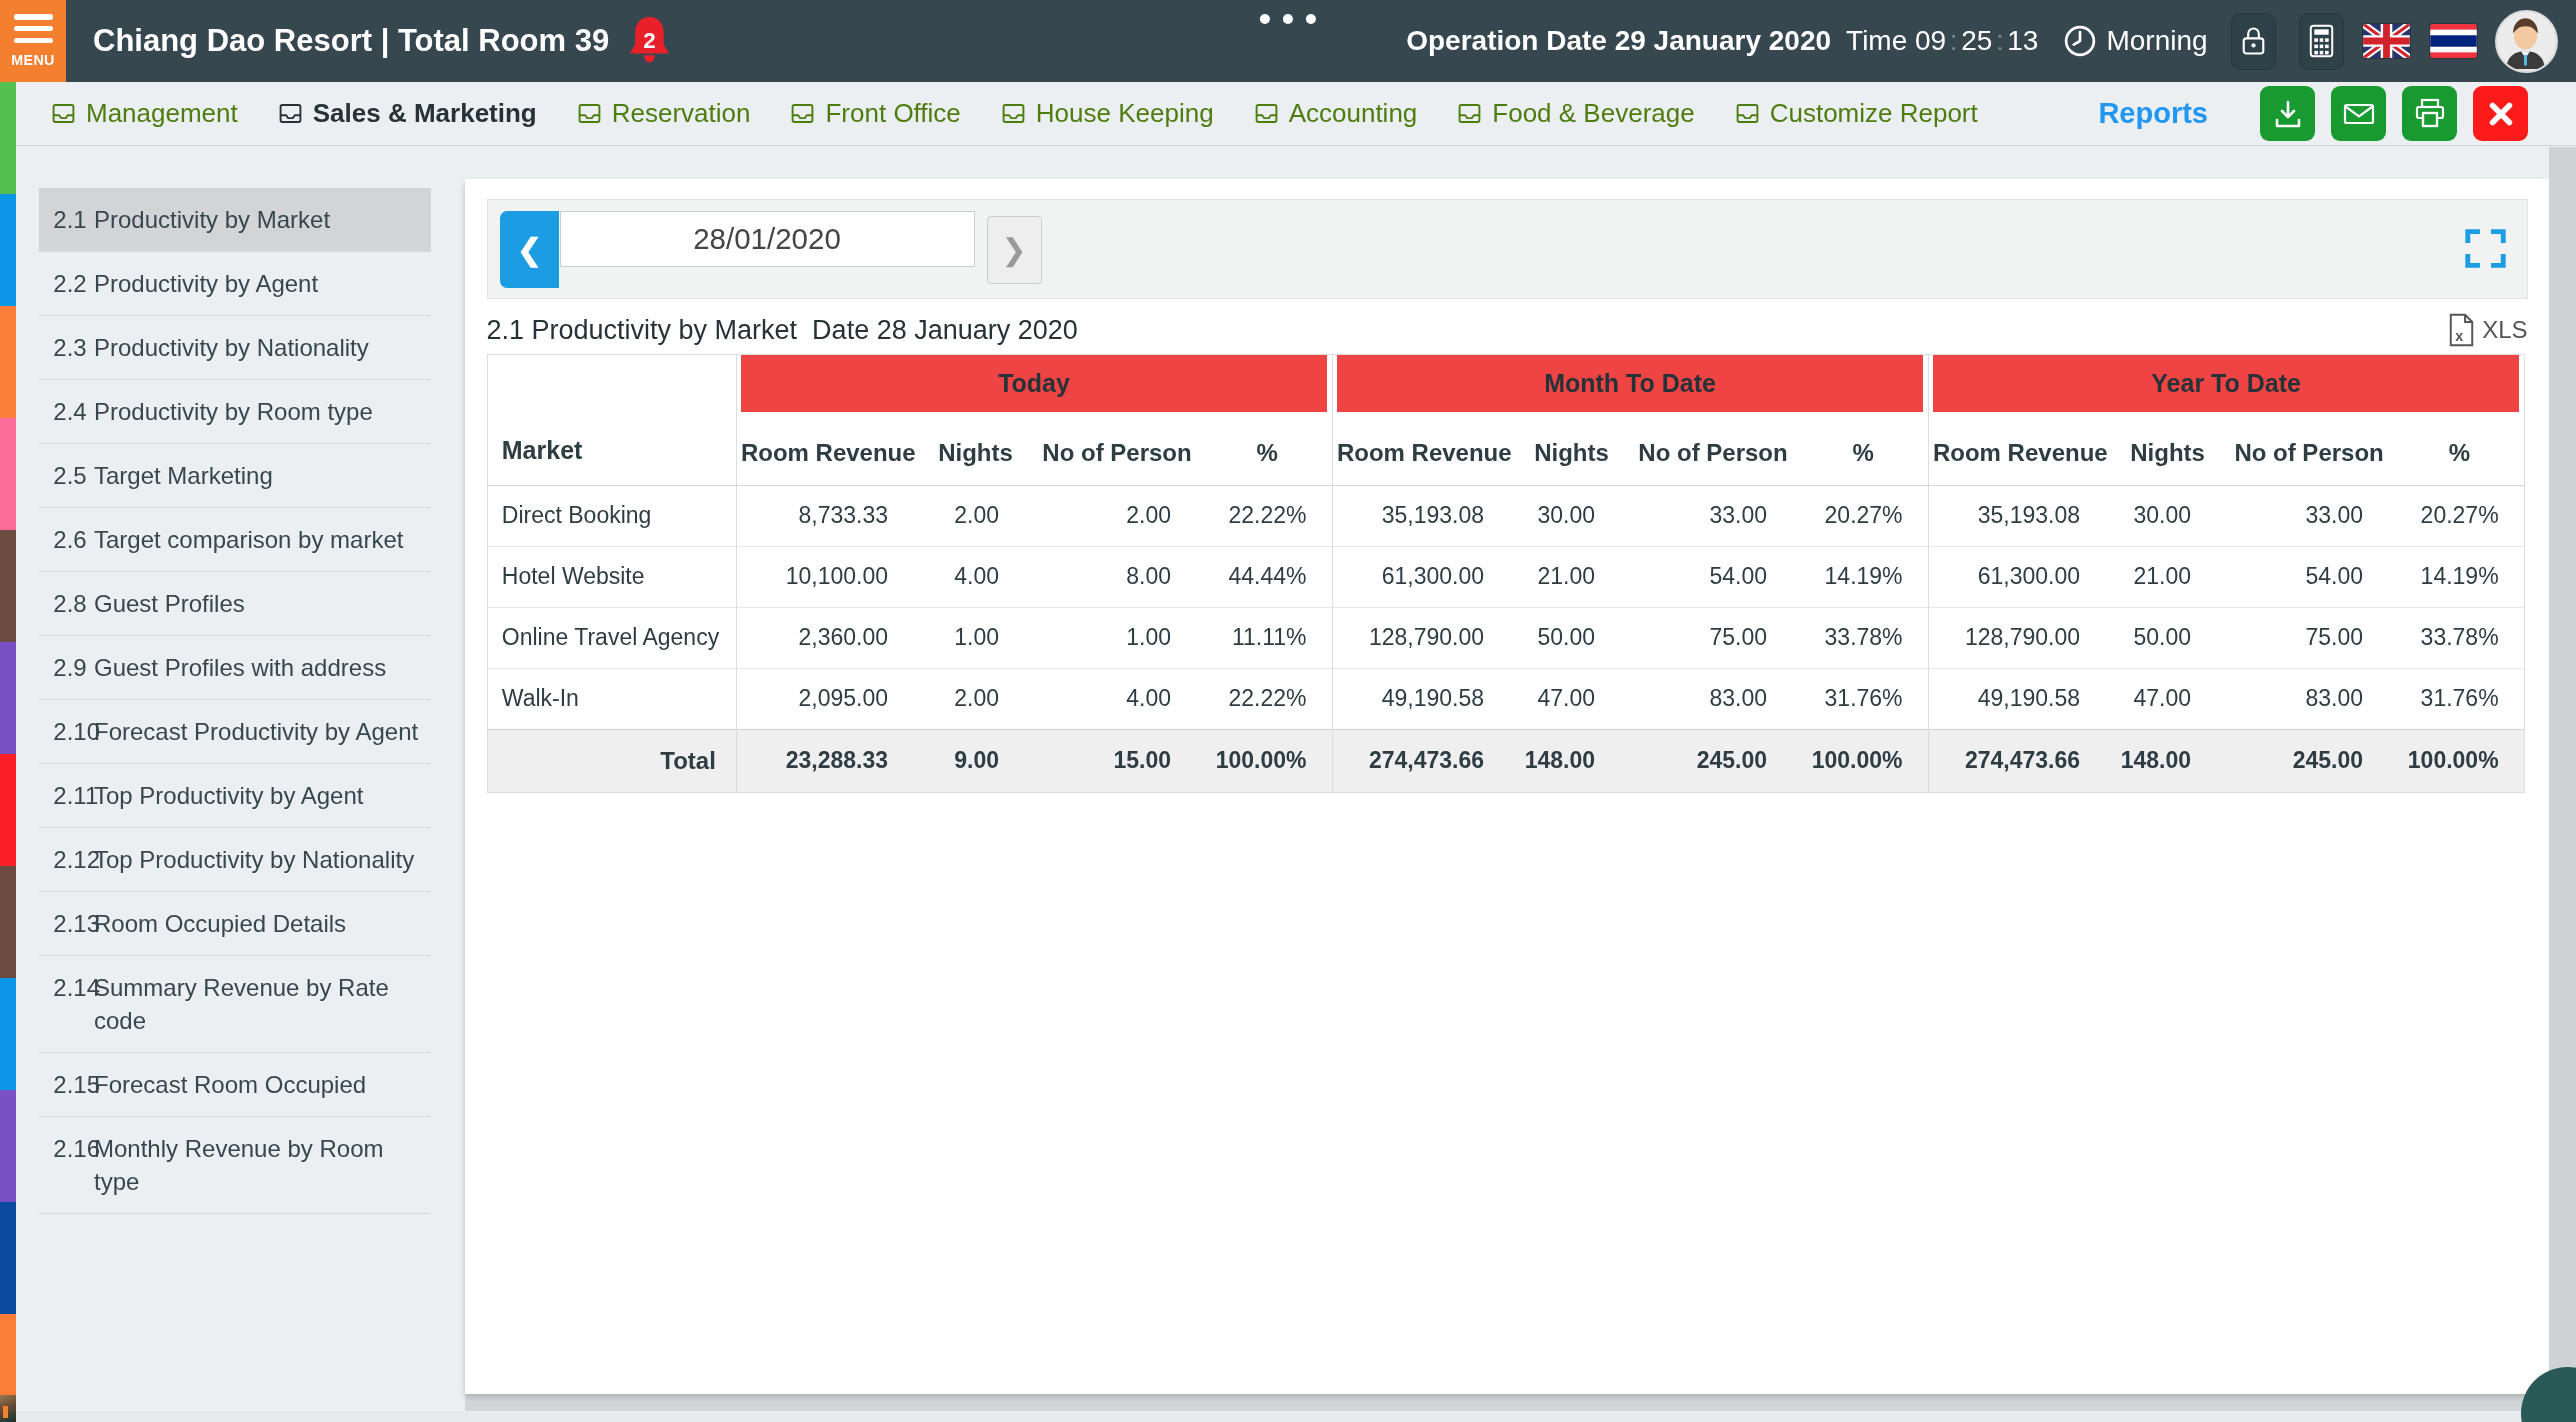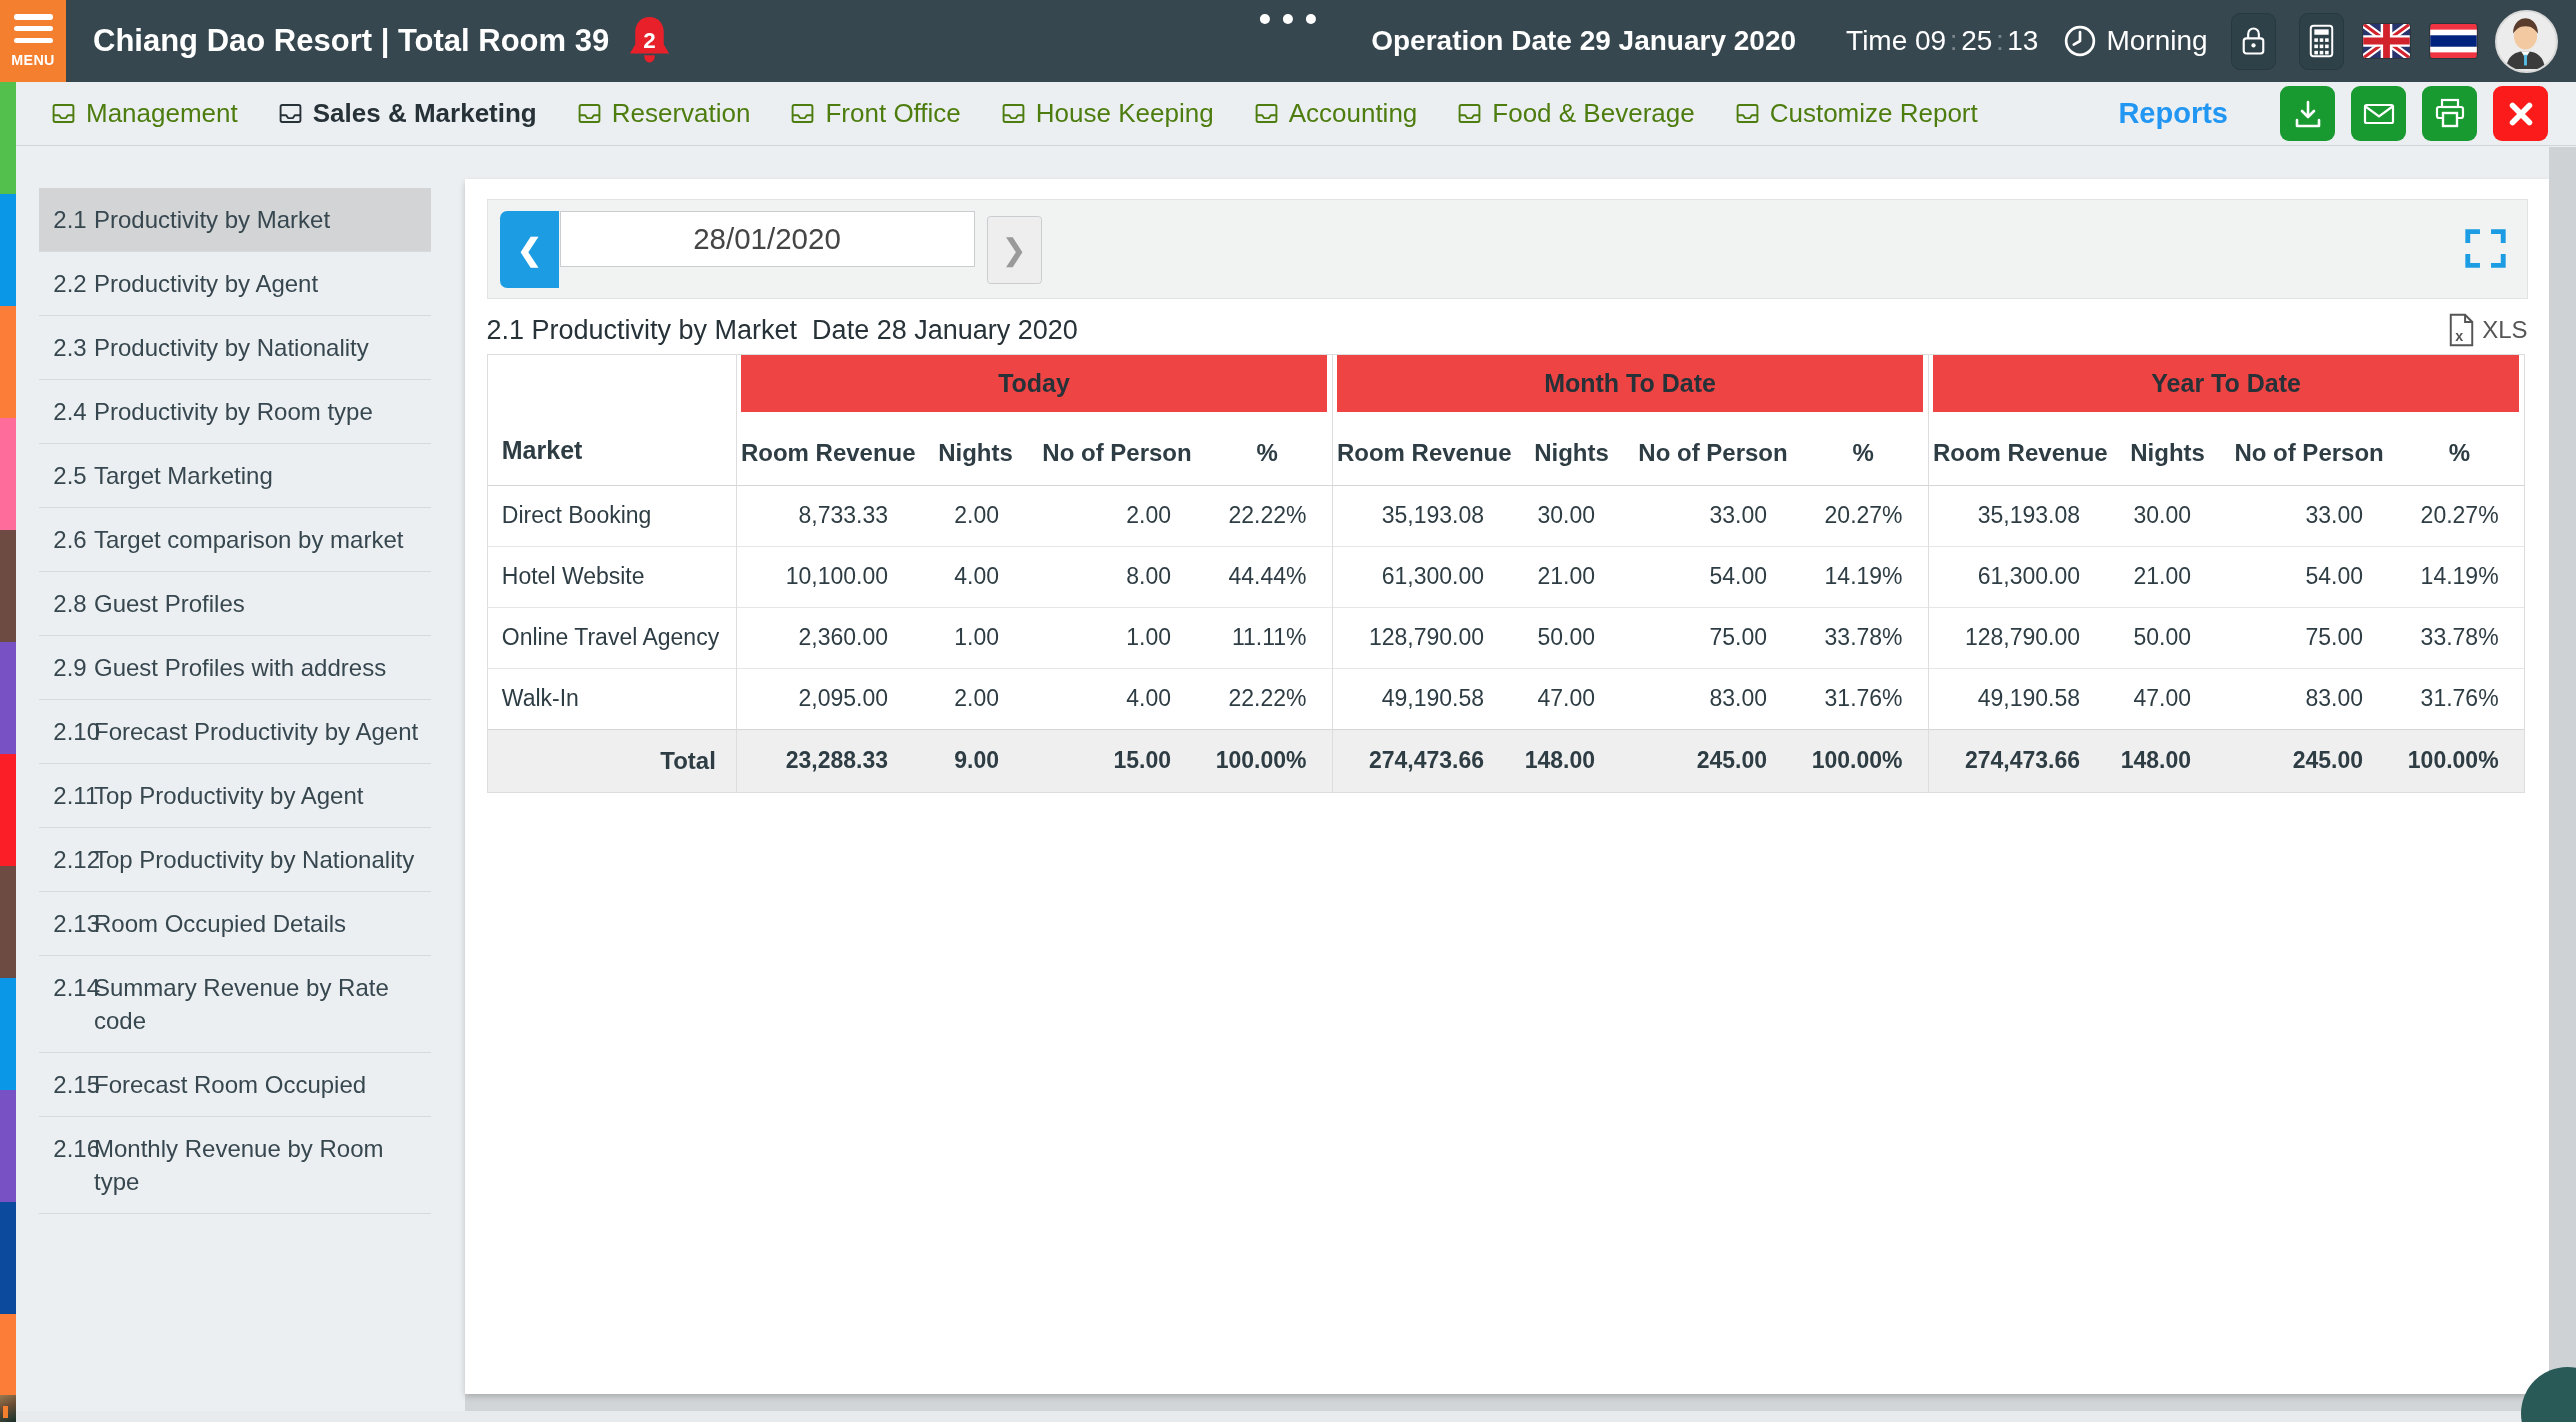--- a/index.html
+++ b/index.html
@@ -15,40 +15,40 @@
   .menu-btn .menu-label { color:#fff; font-size:14.3px; font-weight:700; margin-top:2.7px; letter-spacing:0.4px; }
   .property-title { margin-left:27px; color:#fff; font-size:31px; font-weight:700; white-space:nowrap; }
   .bell-wrap { position:relative; margin-left:19.7px; width:41px; height:52px; cursor:pointer; }
   .bell-wrap .bell-count { position:absolute; left:0; top:12.5px; width:41px; text-align:center;
     color:#fff; font-size:22.4px; font-weight:700; }
   .top-dots { position:absolute; left:50%; top:14.3px; transform:translateX(-50%);
     display:flex; gap:13.4px; cursor:pointer; }
   .top-dots i { width:9.8px; height:9.8px; border-radius:50%; background:#fff; }
   .topbar-right { margin-left:auto; display:flex; align-items:center; padding-right:18px; }
   .op-date { color:#fff; font-size:28px; font-weight:600; white-space:nowrap; }
-  .time-box { color:#fff; font-size:28px; margin-left:50px; white-space:nowrap; }
+  .time-box { color:#fff; font-size:28px; margin-left:15px; white-space:nowrap; }
   .time-box .colon { color:rgba(255,255,255,.35); padding:0 3.6px; }
   .clock-ic { margin-left:25px; display:flex; }
   .shift { color:#fff; font-size:28px; margin-left:9px; }
   .icon-btn { width:45px; height:57px; margin-left:23px; border-radius:9px; background:#2e4148;
     border:0.9px solid #263840; display:flex; align-items:center; justify-content:center; cursor:pointer; }
   .flag { width:47px; height:34px; margin-left:19.7px; border-radius:2.7px; overflow:hidden;
     flex:0 0 auto; cursor:pointer; box-shadow:0 0 0 0.9px rgba(0,0,0,.25); }
   .avatar { width:63px; height:63px; margin-left:18px; border-radius:50%; overflow:hidden;
     border:2.7px solid #d9d9d9; background:#e9e9e9; cursor:pointer; flex:0 0 auto; }
 
   
   .navbar { position:absolute; left:0; top:82px; width:2576px; height:64px; background:#eceff1;
     border-bottom:1.8px solid #cfd4d8; display:flex; align-items:center; padding-left:50px; z-index:2; }
   .nav-items { display:flex; align-items:center; }
   .nav-item { display:flex; align-items:center; gap:9px; margin-right:39px; color:#4d7c0f;
     font-size:26px; cursor:pointer; white-space:nowrap; }
   .nav-item.active { color:#263238; font-weight:700; }
   .nav-item svg { flex:0 0 auto; }
-  .nav-right { margin-left:auto; display:flex; align-items:center; padding-right:28px;justify-content:center; }
+  .nav-right { margin-left:auto; display:flex; align-items:center; padding-right:48px;justify-content:center; }
   .reports-link { color:#2196f3; font-size:29px; font-weight:700; margin-right:36px; cursor:pointer; }
   .sq-btn { width:55px; height:55px; border-radius:9px; margin-left:16px; display:flex;
     align-items:center; justify-content:center; cursor:pointer; }
   .sq-btn.green { background:#189a31; }
   .sq-btn.red { background:#fb1b1b; }
 
   
   .rail { position:absolute; left:0; top:82px; width:16px; height:1340px; z-index:5; overflow:hidden; }
   .rail-seg { width:16px; height:112px; }
   .rail-photo { width:16px; height:29.5px;

